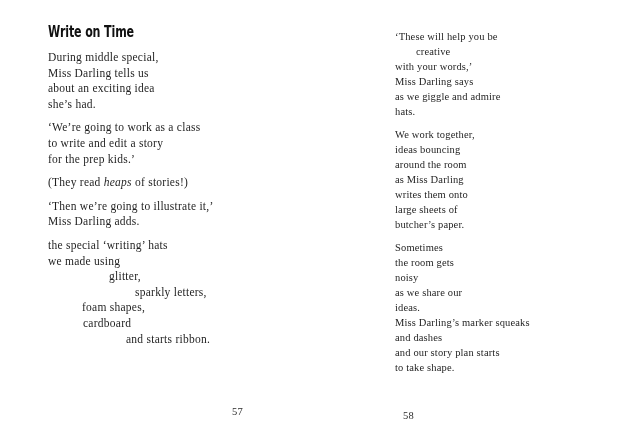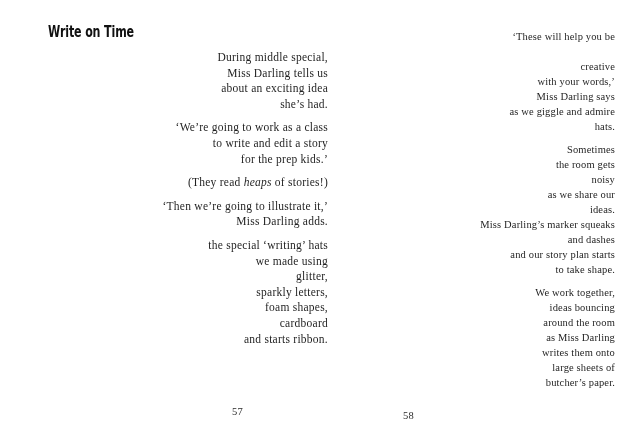--- a/index.html
+++ b/index.html
@@ -33,21 +33,21 @@
     font-weight: 700;
     font-size: 15px;
     line-height: 17px;
     margin: 0 0 9px 0;
     letter-spacing: -0.2px;
     transform: scaleX(0.74);
     transform-origin: left center;
     white-space: nowrap;
     color: #111111;
   }
-  .stanza { margin: 0 0 8px 0; text-align: right; }
+  .stanza { margin: 0 0 8px 0; }
   .page-right .stanza { margin-bottom: 8px; }
   .line {
     white-space: nowrap;
   }
   .page-left .line {
     font-size: 11.5px;
     line-height: 15.6px;
     letter-spacing: 0.25px;
   }
   .page-right .line {
@@ -100,46 +100,46 @@
           <div class="line" style="padding-left: 35px;"><span>cardboard</span></div>
           <div class="line" style="padding-left: 78px;"><span>and starts ribbon.</span></div>
         </div>
       </div>
   </section>
 
   <section class="page page-right">
     <div class="poem" id="poem-right">
         <div class="stanza">
           <div class="line"><span>‘These will help you be</span></div>
-          <div class="line" style="padding-left: 21px; margin-top: 15px;"><span>creative</span></div>
+          <div class="line" style="padding-left: 21px;"><span>creative</span></div>
           <div class="line"><span>with your words,’</span></div>
           <div class="line"><span>Miss Darling says</span></div>
           <div class="line"><span>as we giggle and admire</span></div>
           <div class="line"><span>hats.</span></div>
+        </div>
+        <div class="stanza">
+          <div class="line"><span>We work together,</span></div>
+          <div class="line"><span>ideas bouncing</span></div>
+          <div class="line"><span>around the room</span></div>
+          <div class="line"><span>as Miss Darling</span></div>
+          <div class="line"><span>writes them onto</span></div>
+          <div class="line"><span>large sheets of</span></div>
+          <div class="line"><span>butcher’s paper.</span></div>
         </div>
         <div class="stanza">
           <div class="line"><span>Sometimes</span></div>
           <div class="line"><span>the room gets</span></div>
           <div class="line"><span>noisy</span></div>
           <div class="line"><span>as we share our</span></div>
           <div class="line"><span>ideas.</span></div>
           <div class="line"><span>Miss Darling’s marker squeaks</span></div>
           <div class="line"><span>and dashes</span></div>
           <div class="line"><span>and our story plan starts</span></div>
           <div class="line"><span>to take shape.</span></div>
         </div>
-        <div class="stanza">
-          <div class="line"><span>We work together,</span></div>
-          <div class="line"><span>ideas bouncing</span></div>
-          <div class="line"><span>around the room</span></div>
-          <div class="line"><span>as Miss Darling</span></div>
-          <div class="line"><span>writes them onto</span></div>
-          <div class="line"><span>large sheets of</span></div>
-          <div class="line"><span>butcher’s paper.</span></div>
-        </div>
       </div>
   </section>
 
   <div class="pageno pageno-left">57</div>
 
   <div class="pageno pageno-right">58</div>
 
 </div>
 
 </body></html>

